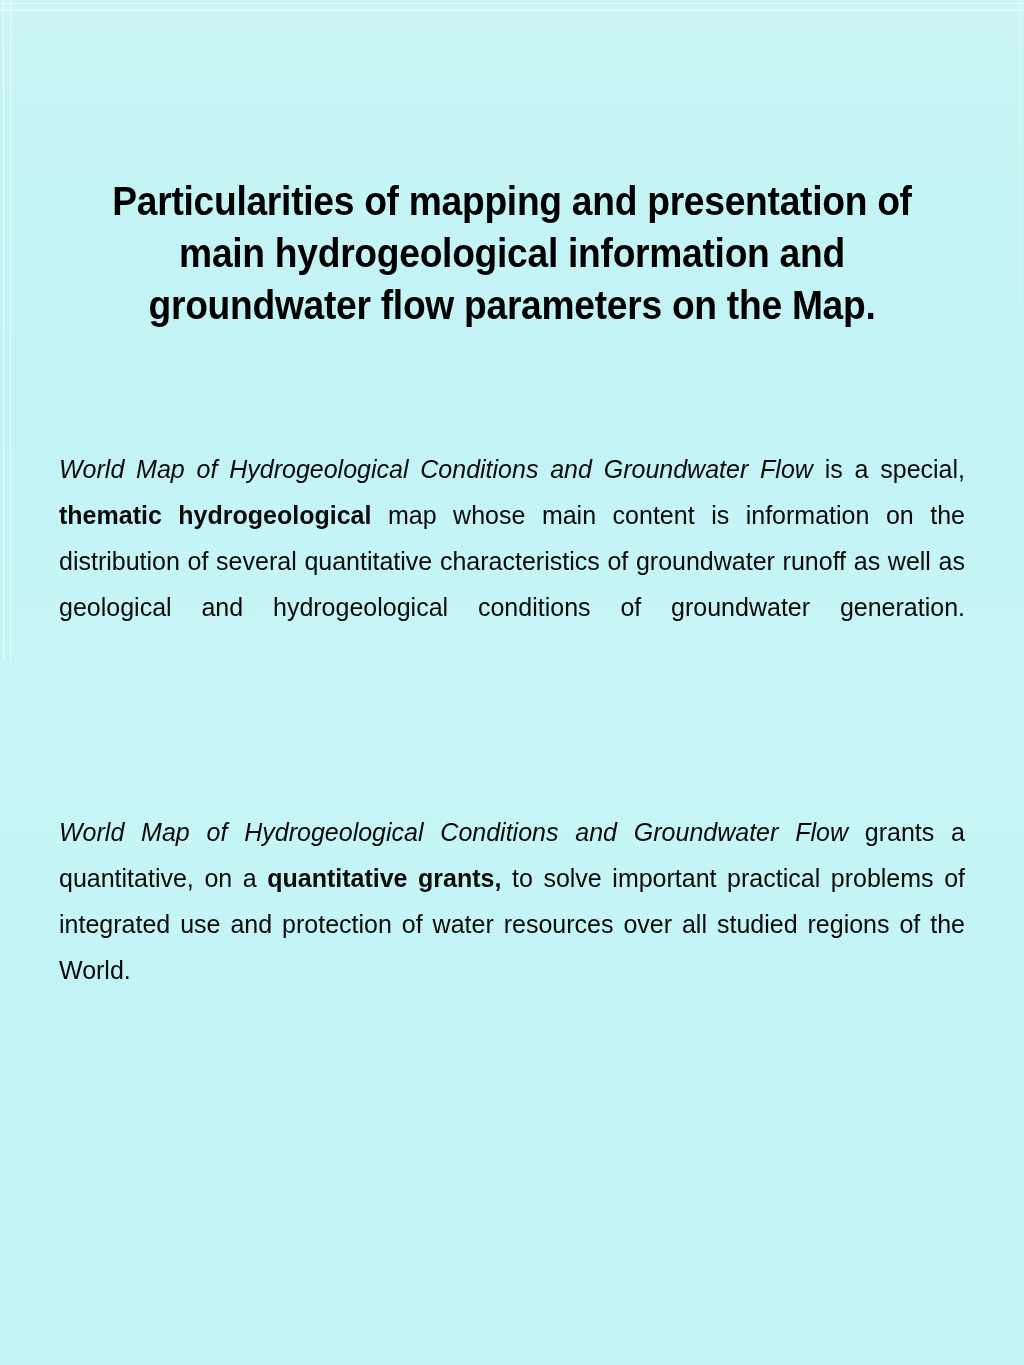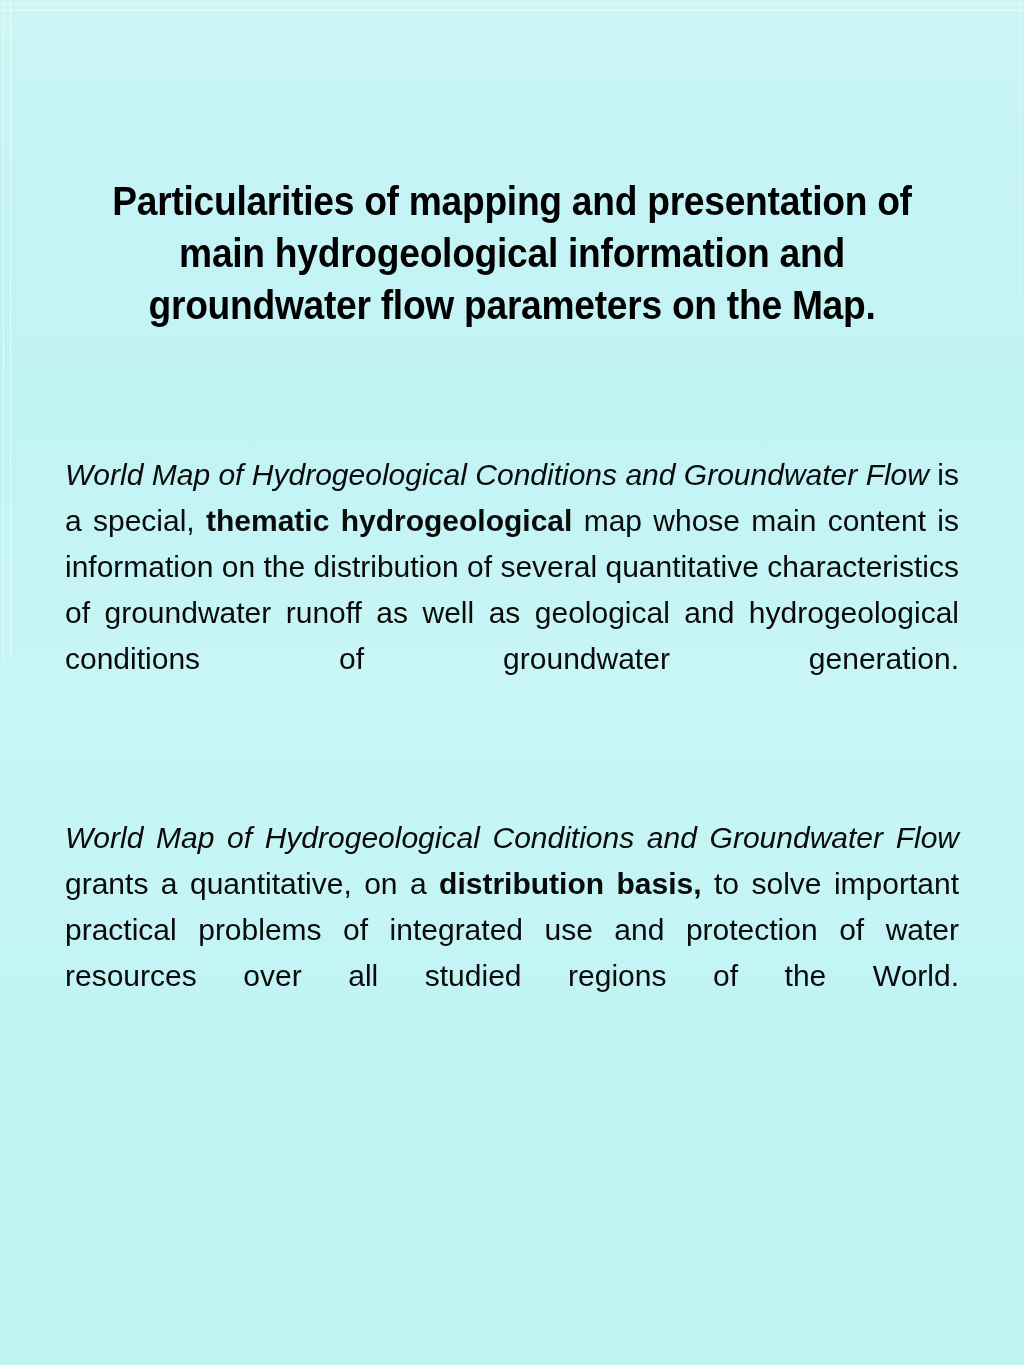--- a/index.html
+++ b/index.html
@@ -73,24 +73,24 @@
 
   .body-block {
     position: absolute;
     left: 0;
     width: 918px;
   }
   .body-block.p1 { top: 440px; }
   .body-block.p2 { top: 803px; }
 
   .para {
-    margin: 12px;
+    margin: 6px;
     padding: 0;
     font-family: "Liberation Sans", sans-serif;
-    font-size: 30px;
+    font-size: 25px;
     line-height: 46px;
     color: #0a0a0a;
     text-align: justify;
     text-justify: inter-word;
     word-spacing: 0px;
     hyphens: none;
   }
   
   .para::after {
     content: "";
@@ -123,18 +123,18 @@
     <h1 class="slide-title">Particularities of mapping and presentation of main hydrogeological information and groundwater flow parameters on the Map.</h1>
 
     <div class="body-block p1">
       <p class="para">
         <em>World Map of Hydrogeological Conditions and Groundwater Flow</em><span> is a special, </span><strong>thematic hydrogeological</strong><span> map whose main content is information on the distribution of several quantitative characteristics of groundwater runoff as well as geological and hydrogeological conditions of groundwater generation.</span>
       </p>
     </div>
 
     <div class="body-block p2">
       <p class="para">
-        <em>World Map of Hydrogeological Conditions and Groundwater Flow</em><span> grants a quantitative, on a </span><strong>distribution basis,</strong><span> to solve important practical problems of integrated use and protection of water resources over all studied regions of the World.</span>
+        <em>World Map of Hydrogeological Conditions and Groundwater Flow</em><span> grants a quantitative, on a </span><strong>quantitative grants,</strong><span> to solve important practical problems of integrated use and protection of water resources over all studied regions of the World.</span>
       </p>
     </div>
 
   </div>
 </div>
 
 </body></html>

